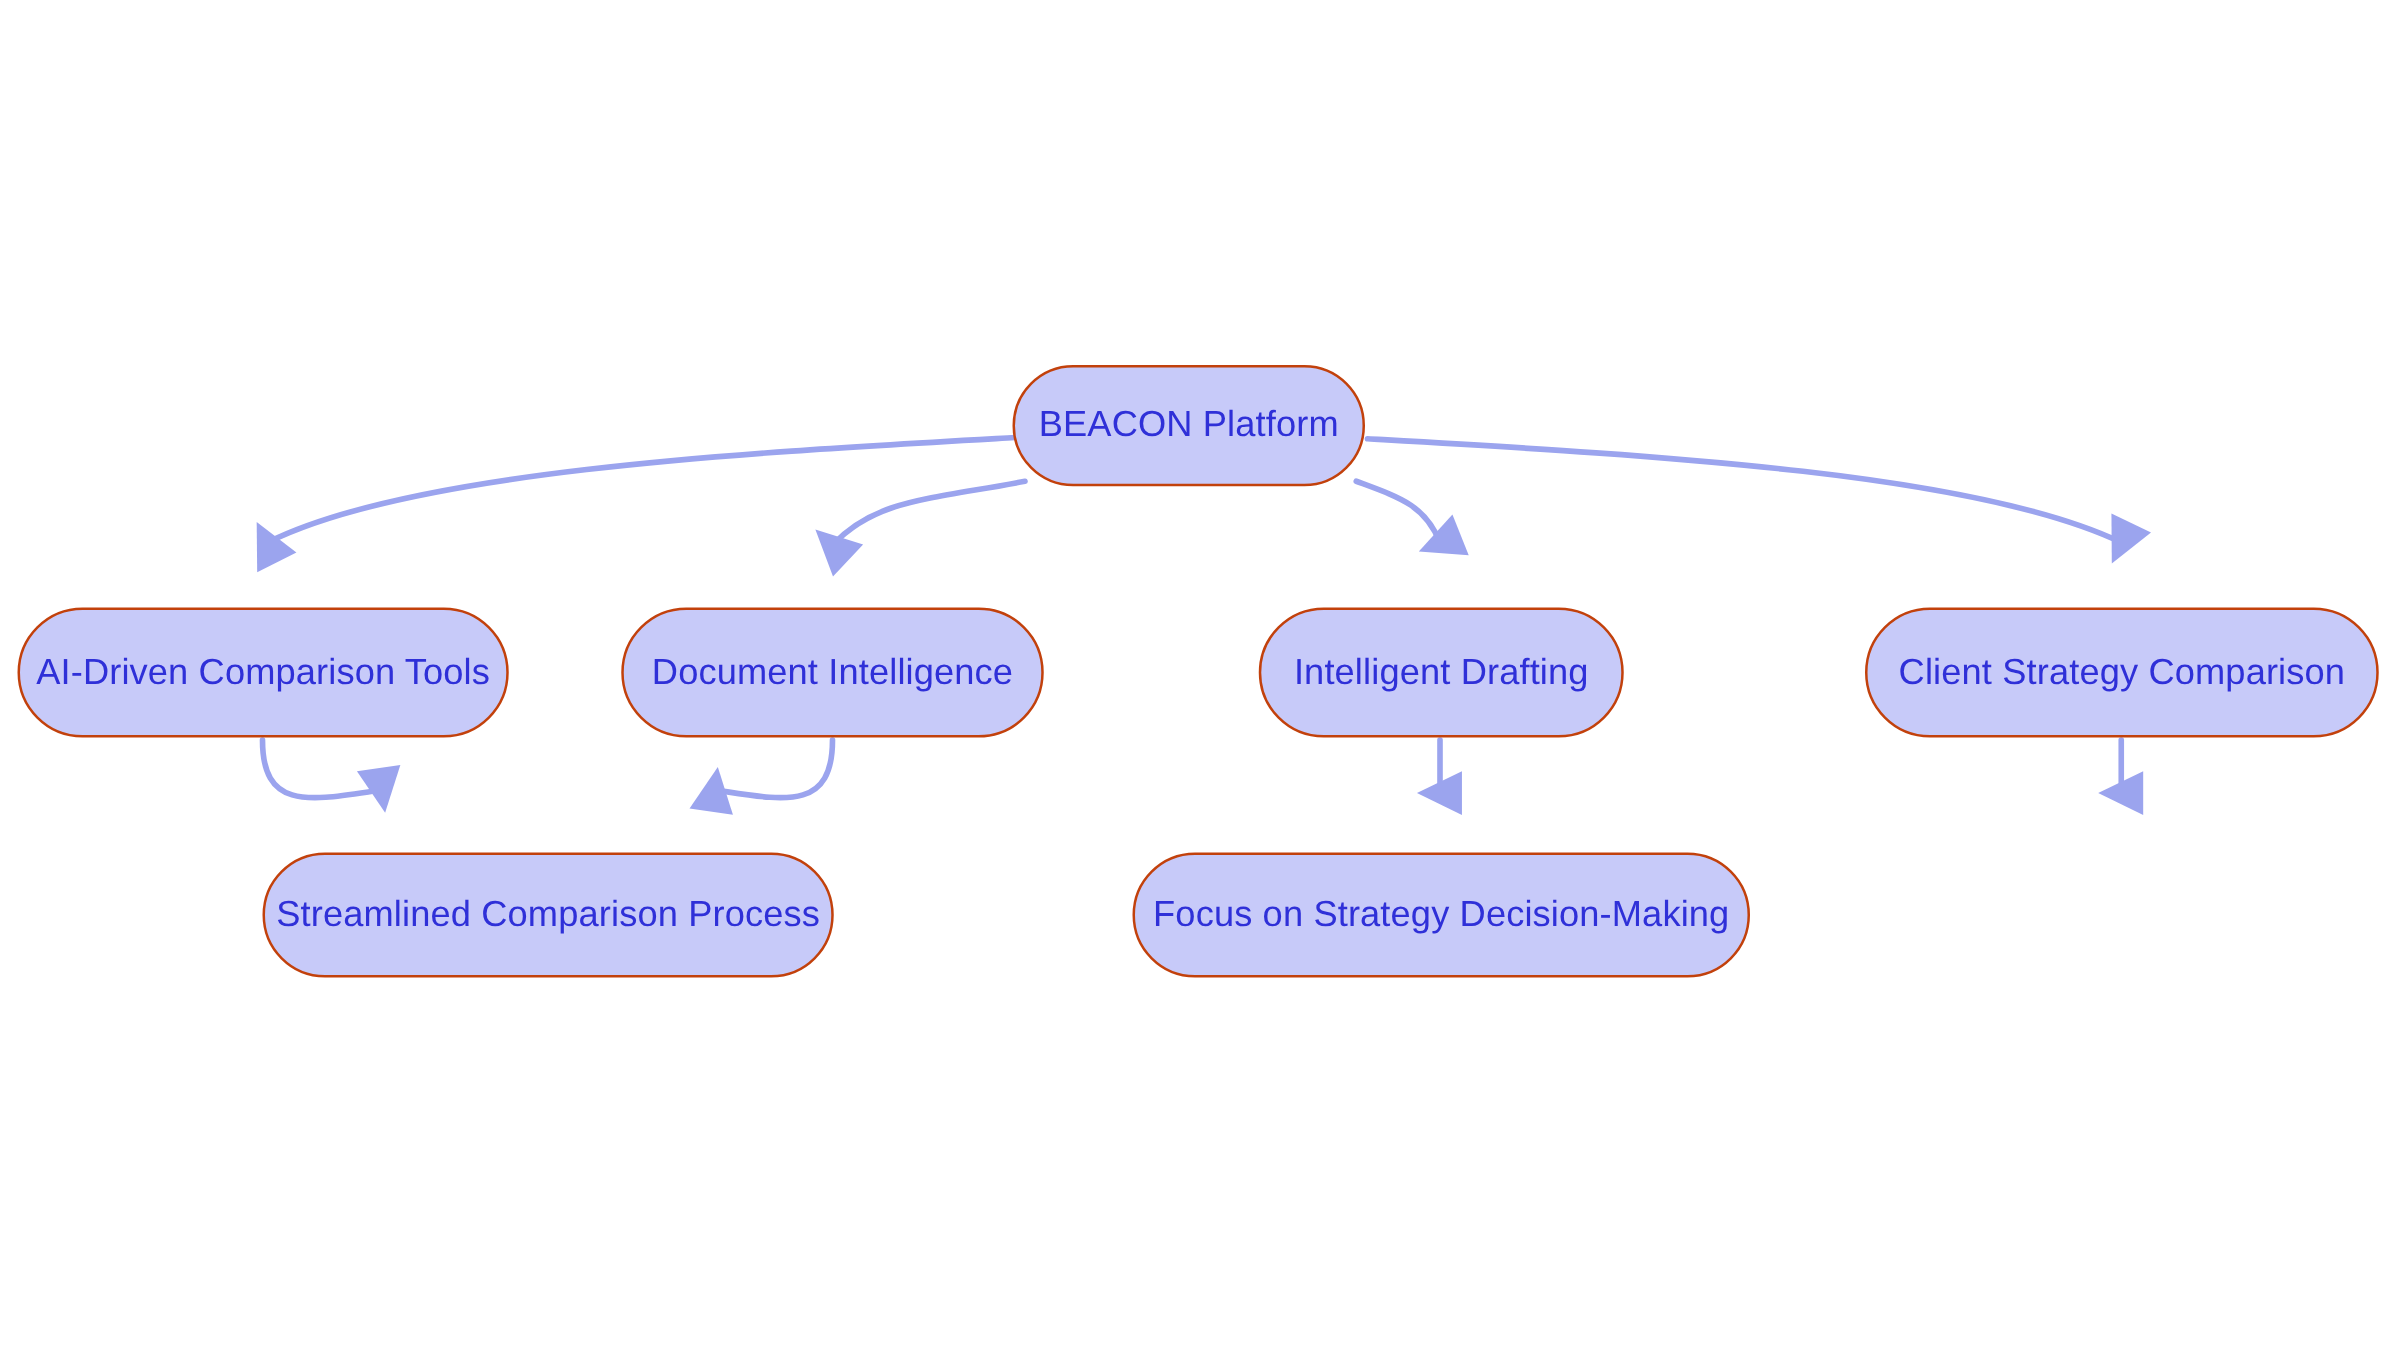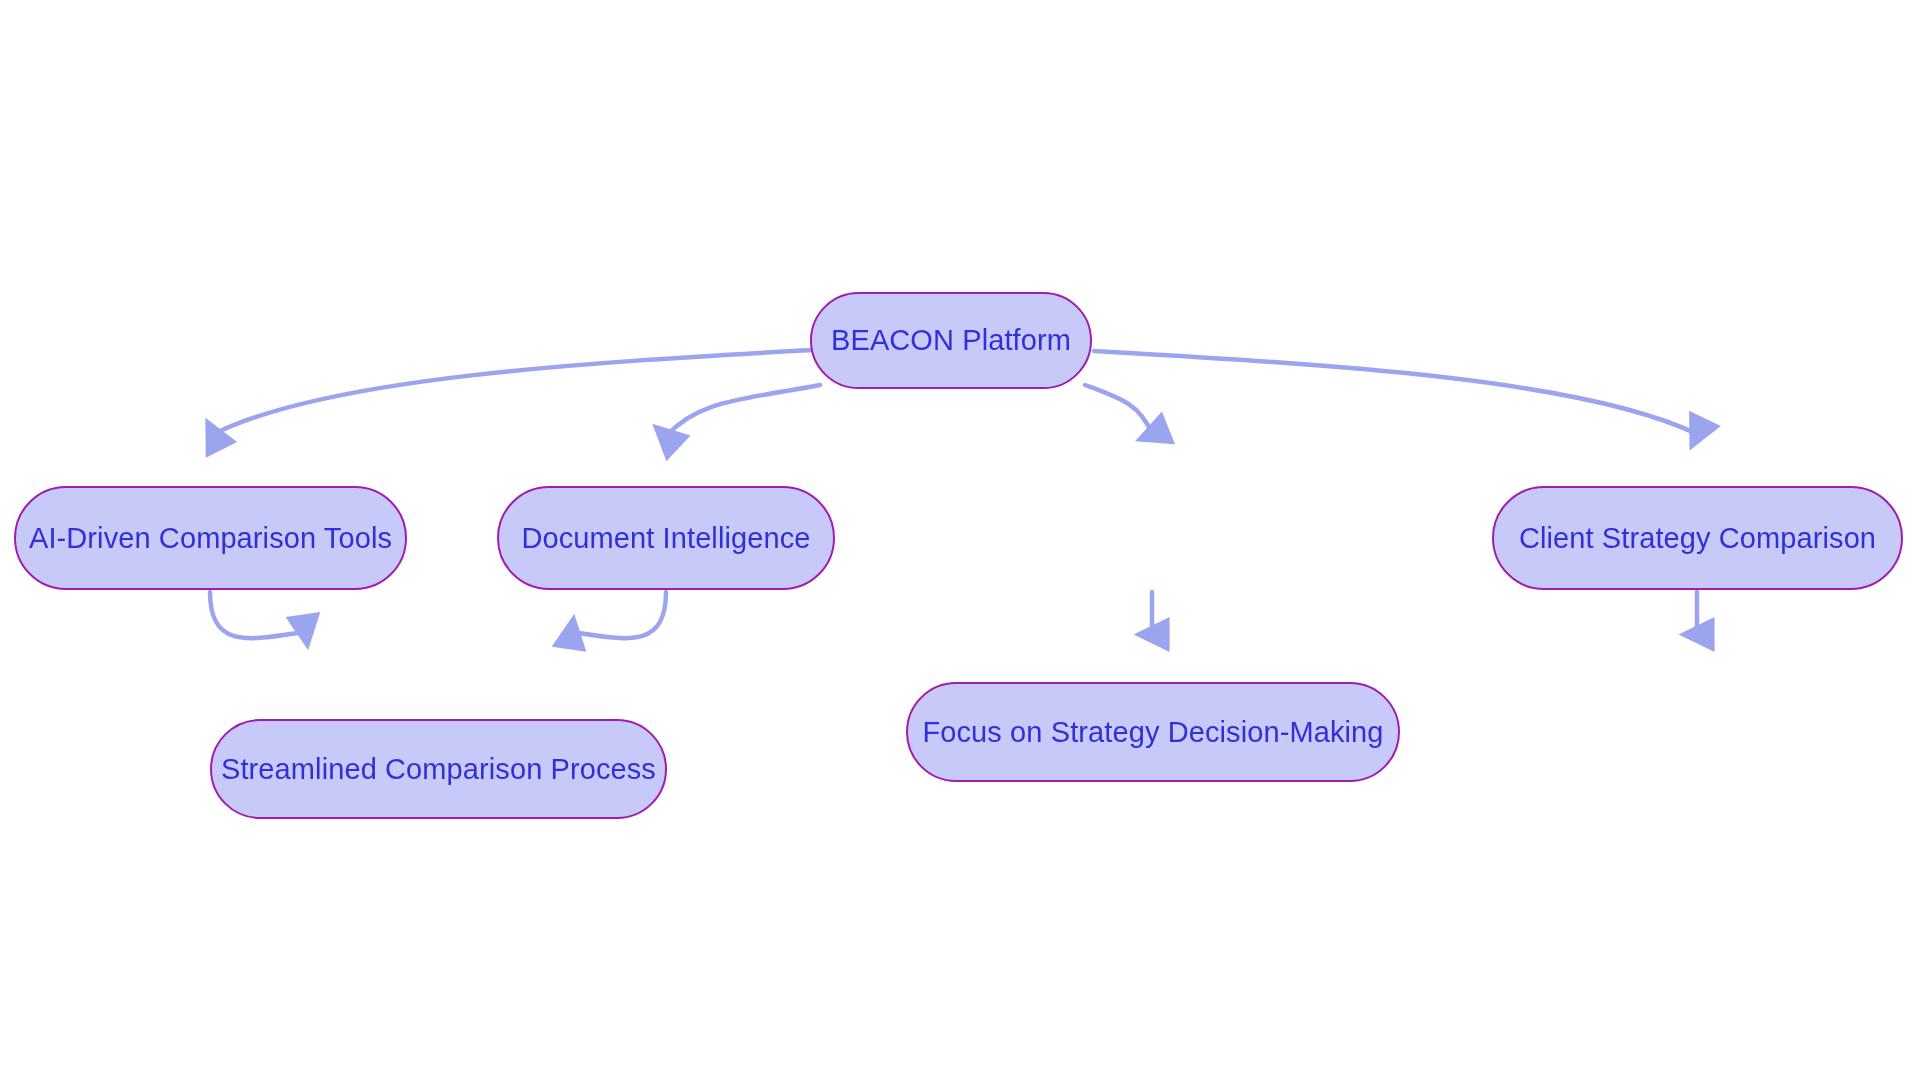--- a/index.html
+++ b/index.html
@@ -26,21 +26,21 @@
     width: 1920px;
     height: 1083px;
   }
   .node {
     position: absolute;
     box-sizing: border-box;
     display: flex;
     align-items: center;
     justify-content: center;
     background: #c7caf9;
-    border: 2px solid #a21caf;
+    border: 2px solid #c2410c;
     border-radius: 999px;
     color: #2f30d8;
     font-size: 29px;
     font-weight: 400;
     letter-spacing: 0.1px;
     line-height: 1;
     white-space: nowrap;
     text-align: center;
     font-family: "Liberation Sans", sans-serif;
   }
@@ -78,26 +78,29 @@
   </div>
 
   <div class="node" style="left:14px; top:486px; width:393px; height:104px;">
     <span class="node-label">AI-Driven Comparison Tools</span>
   </div>
 
   <div class="node" style="left:497px; top:486px; width:338px; height:104px;">
     <span class="node-label">Document Intelligence</span>
   </div>
 
+  <div class="node" style="left:1007px; top:486px; width:292px; height:104px;">
+    <span class="node-label">Intelligent Drafting</span>
+  </div>
 
   <div class="node" style="left:1492px; top:486px; width:411px; height:104px;">
     <span class="node-label">Client Strategy Comparison</span>
   </div>
 
-  <div class="node" style="left:210px; top:682px; width:457px; height:100px;margin-top:37px;">
+  <div class="node" style="left:210px; top:682px; width:457px; height:100px;">
     <span class="node-label">Streamlined Comparison Process</span>
   </div>
 
   <div class="node" style="left:906px; top:682px; width:494px; height:100px;">
     <span class="node-label">Focus on Strategy Decision-Making</span>
   </div>
 
 
 </div>
 

